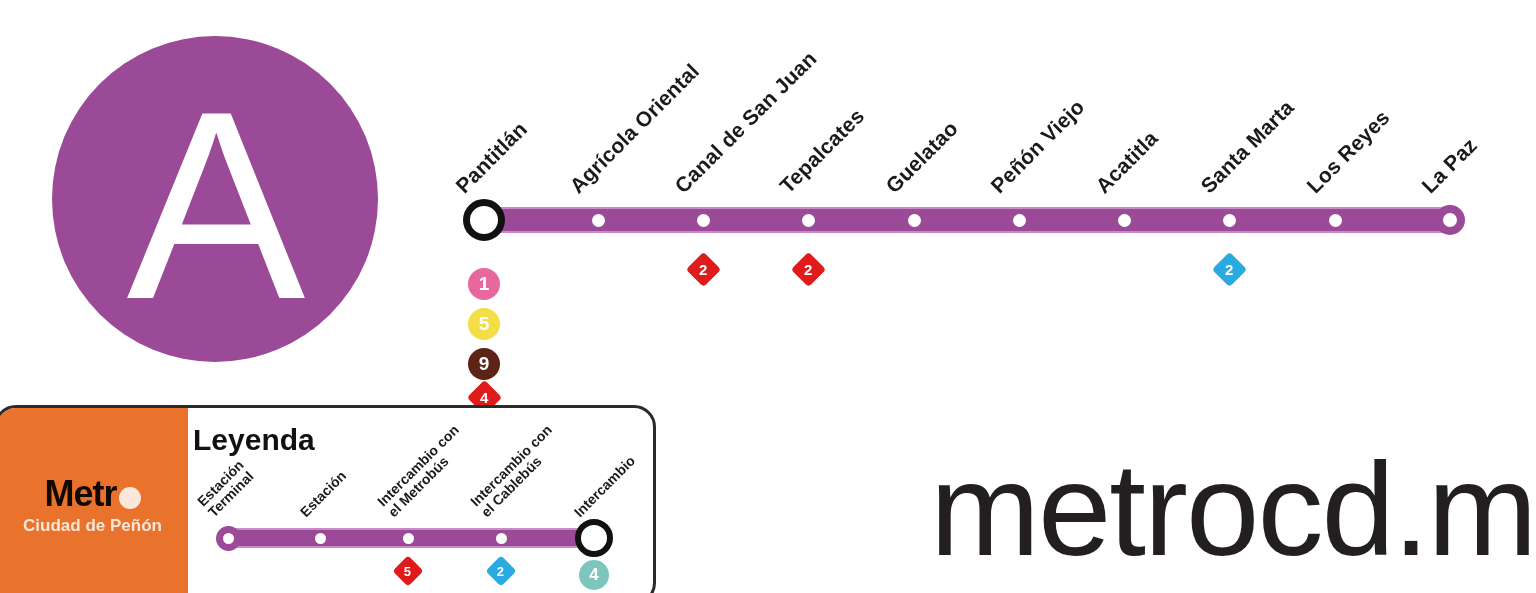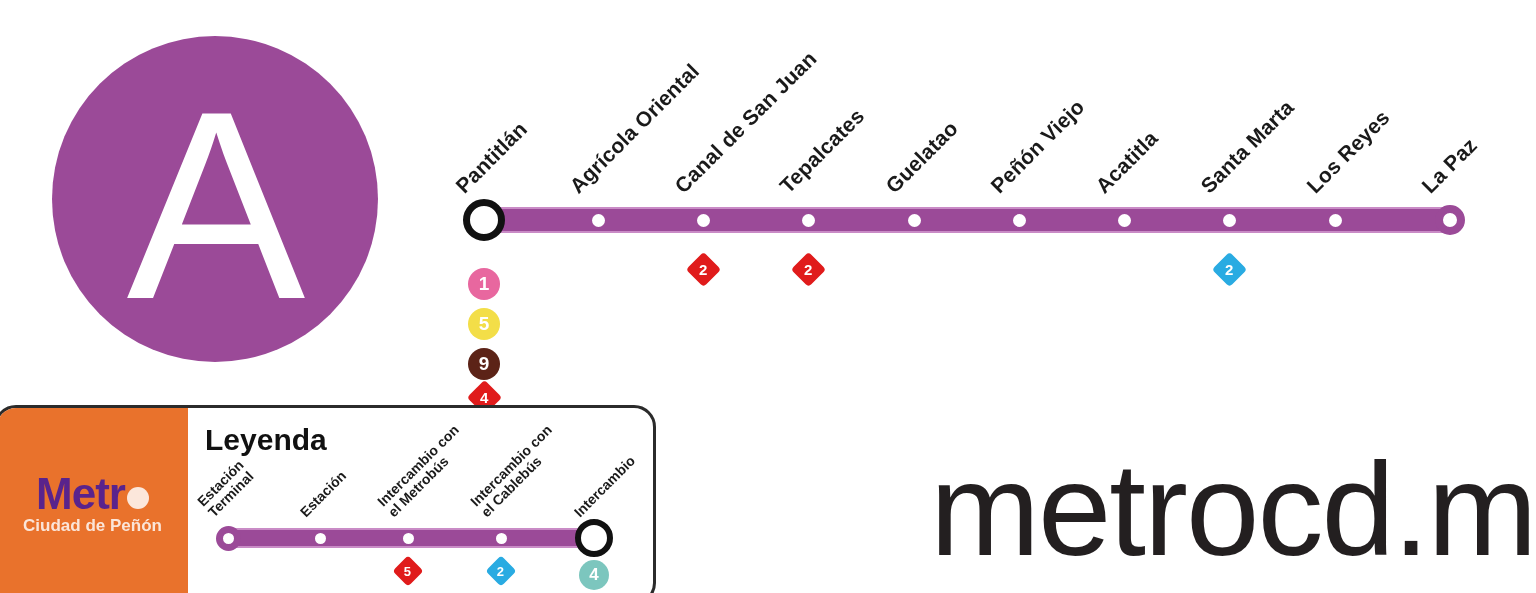--- a/index.html
+++ b/index.html
@@ -132,39 +132,38 @@
     overflow:hidden;
   }
   #legend-logo{
     position:absolute;left:0;top:0;
     width:191px;height:100%;
     background:#E9722C;
     display:flex;flex-direction:column;
     align-items:center;justify-content:center;
   }
   #legend-logo .logo-main{
-    color:#4c1d95;font-size:44px;font-weight:700;
+    color:#000000;font-size:36px;font-weight:700;
     letter-spacing:-1px;line-height:40px;
     display:flex;align-items:center;
     opacity:.92;
   }
   #legend-logo .logo-dot{
     display:inline-block;width:22px;height:22px;border-radius:50%;
     background:#ffffff;margin-left:2px;opacity:.9;
     position:relative;top:4px;
   }
   #legend-logo .logo-sub{
     color:#ffffff;font-size:17px;font-weight:700;
     letter-spacing:0px;margin-top:2px;opacity:.82;
   }
   #legend-title{
     position:absolute;left:196px;top:15px;
     font-size:30px;font-weight:700;color:#111111;
     font-family:"Liberation Sans", sans-serif;
-    margin-left:12px;
   }
   #legend-track{left:228px;top:528px;width:366px;height:20px;position:absolute;
     background:#9B4A98;border-top:2px solid #C98BC6;border-bottom:2px solid #C98BC6;box-sizing:border-box;}
   .lg-label{
     position:absolute;
     transform-origin:0% 100%;
     transform:rotate(-45deg);
     white-space:nowrap;
     font-size:14px;font-weight:700;color:#1a1a1a;
     font-family:"Liberation Sans", sans-serif;

